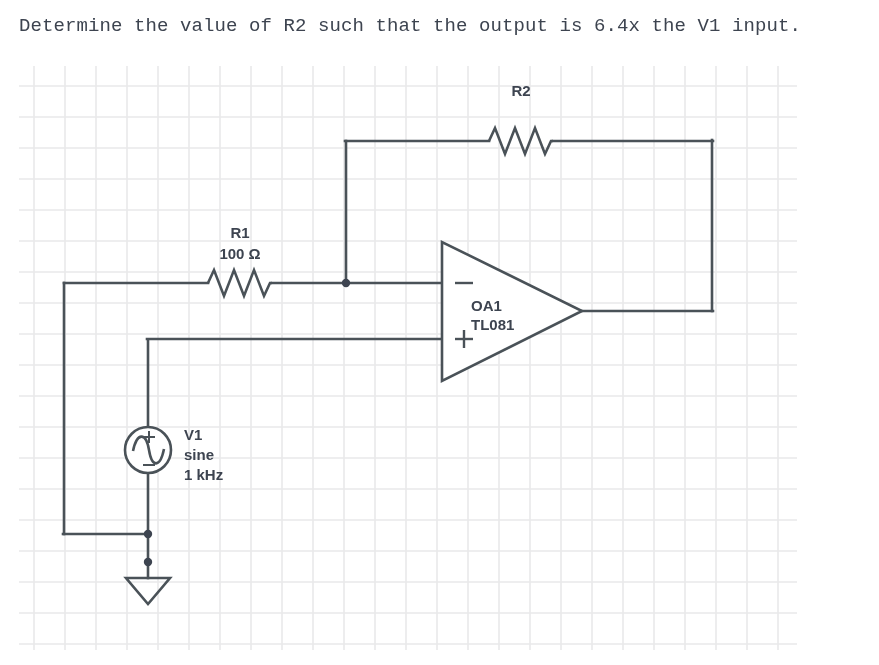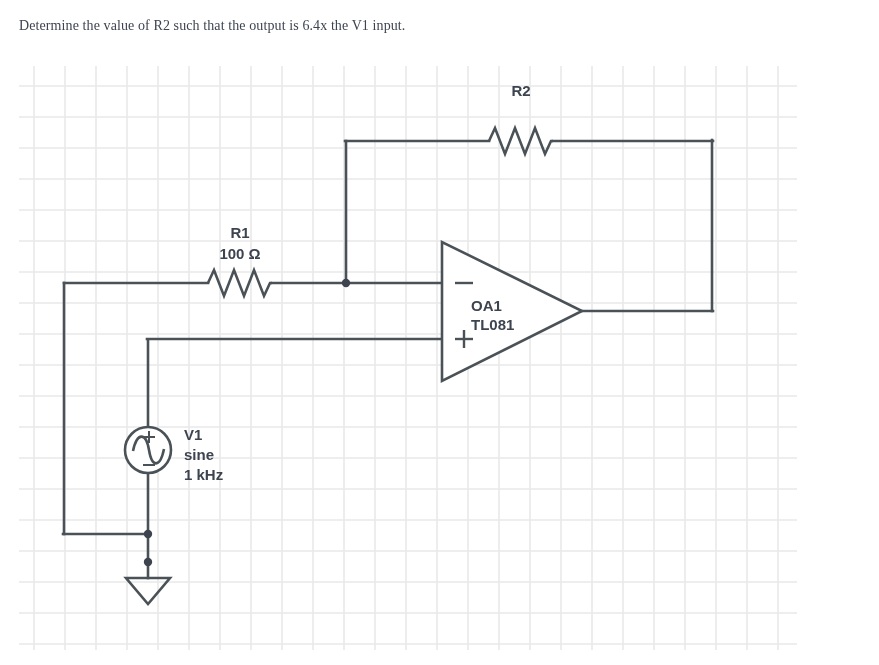--- a/index.html
+++ b/index.html
@@ -19,24 +19,24 @@
     position: relative;
     width: 879px;
     height: 665px;
     background: #ffffff;
   }
   #question-text {
     position: absolute;
     left: 19px;
     top: 16px;
     width: 840px;
-    font-size: 14px;
+    font-size: 19px;
     line-height: 20px;
     color: #3d4450;
-    font-family: Liberation Serif, serif;
+    font-family: Liberation Mono, monospace;
     letter-spacing: 0.1px;
     white-space: nowrap;
   }
   #schematic-wrap {
     position: absolute;
     left: 0;
     top: 0;
     width: 879px;
     height: 665px;
   }

